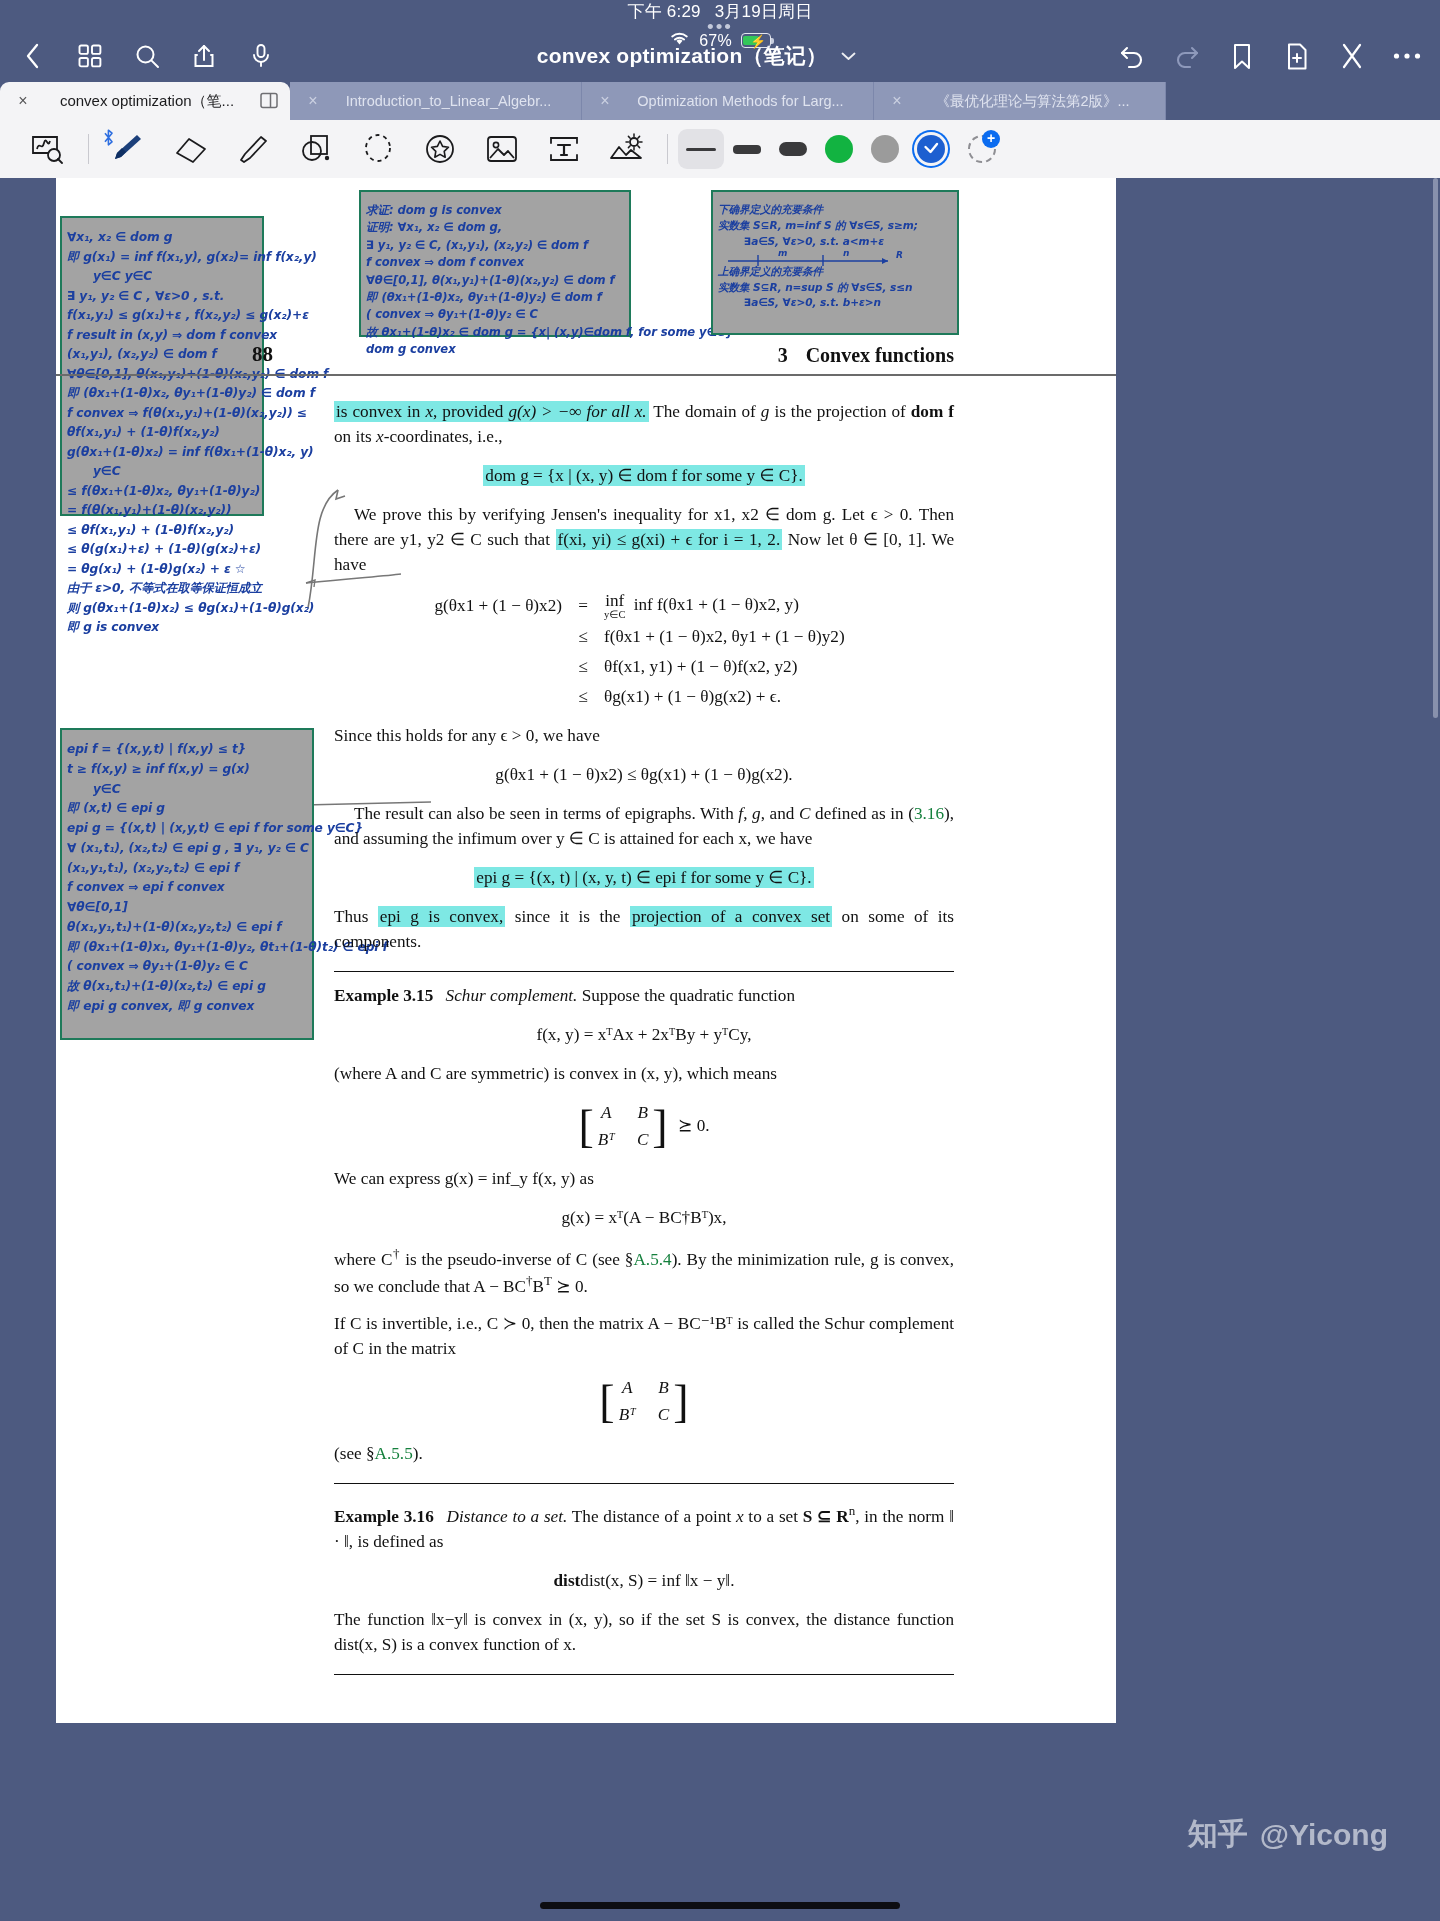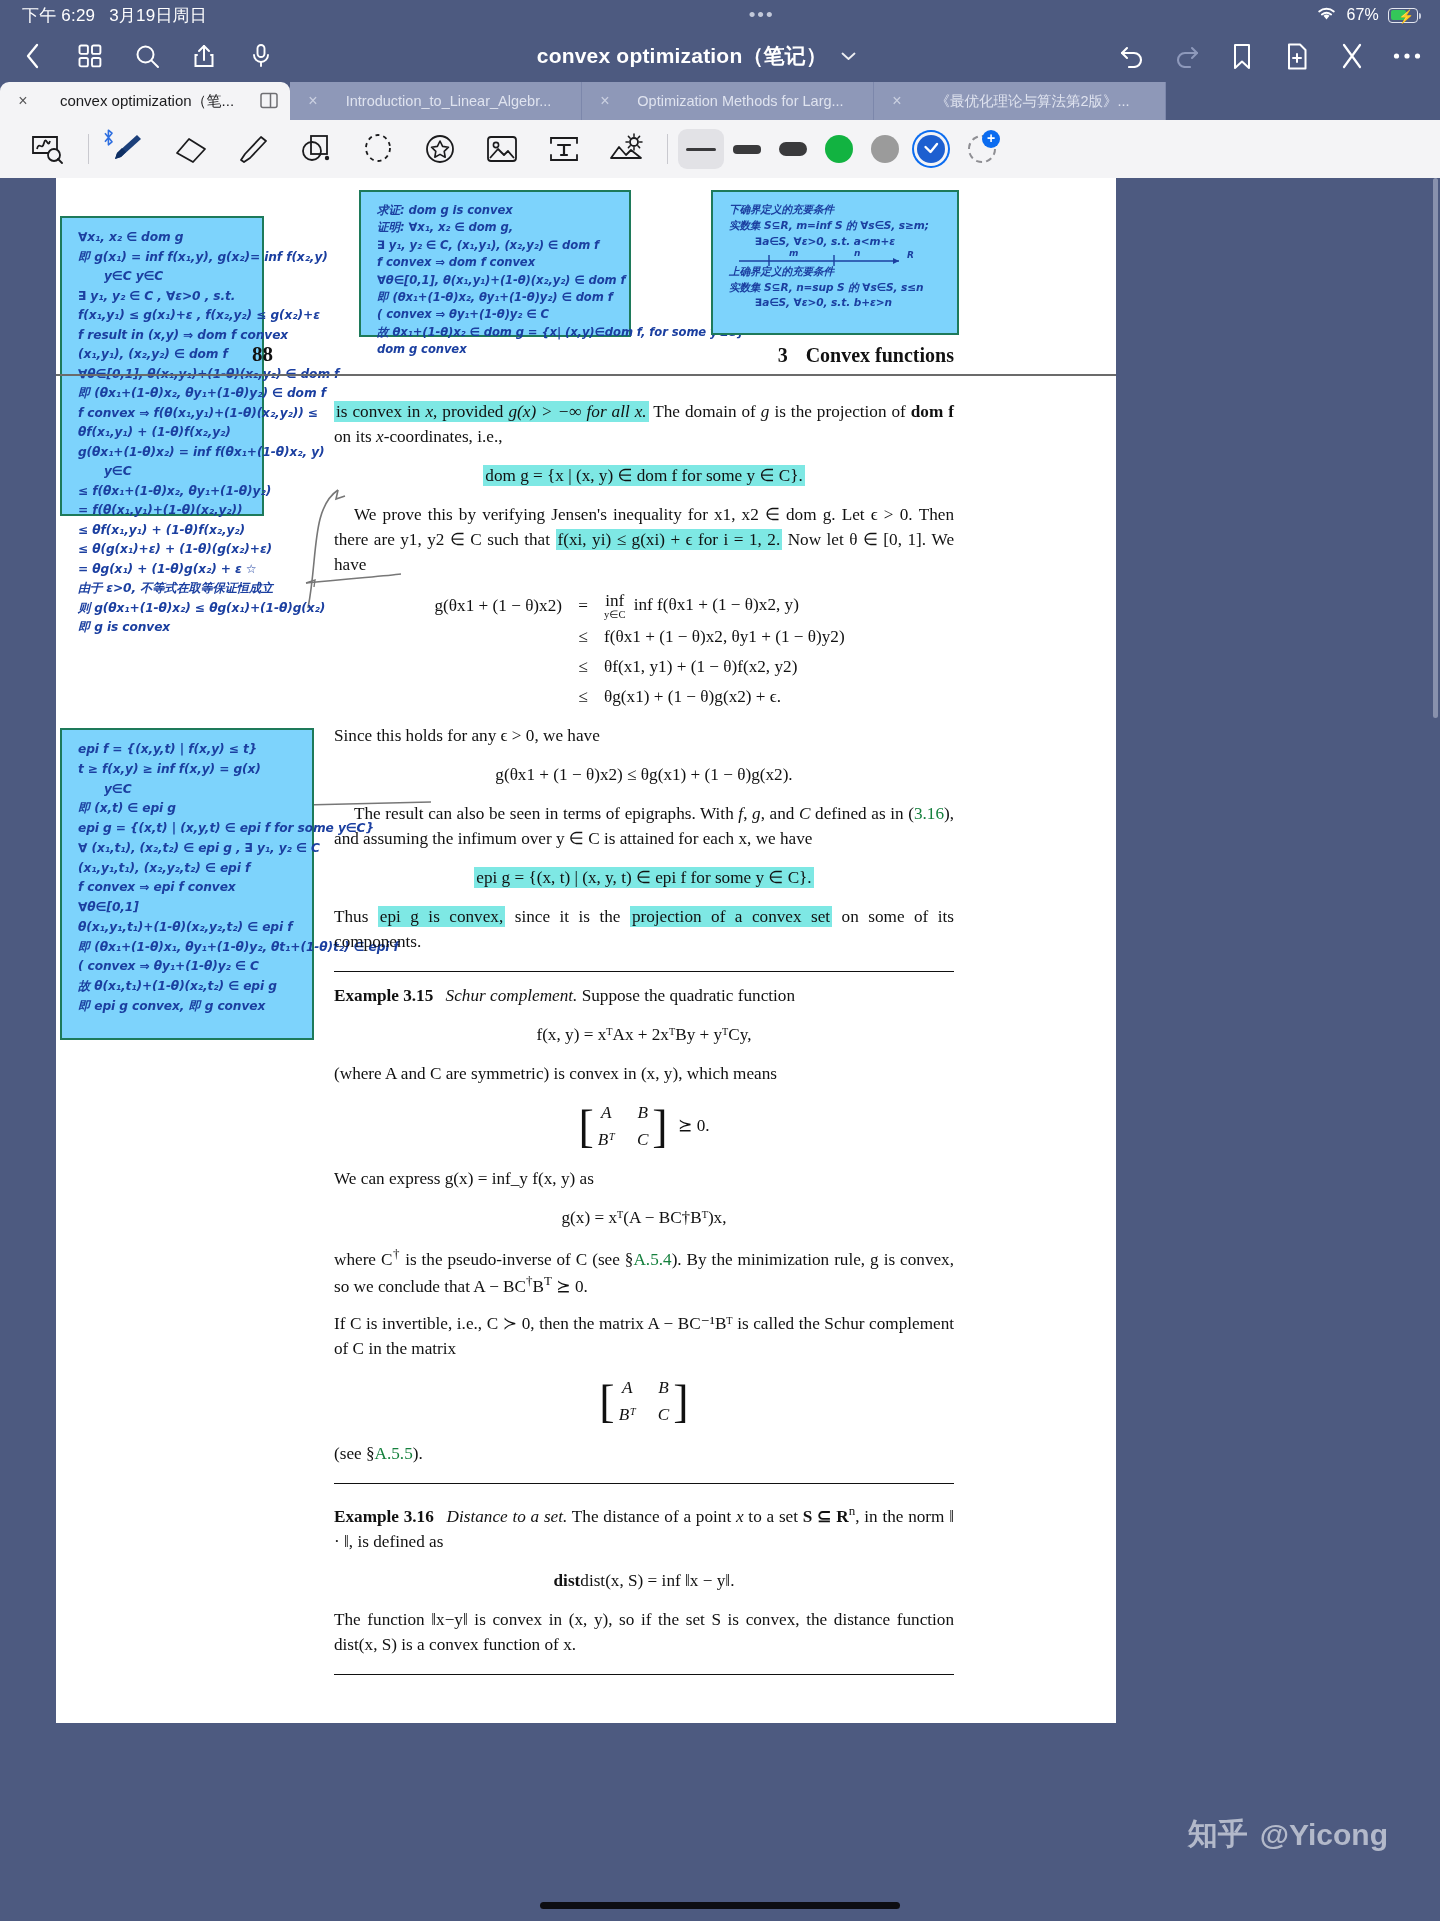--- a/index.html
+++ b/index.html
@@ -7,21 +7,21 @@
     width: 1440px; height: 1921px;
     font-family: "Liberation Sans", sans-serif;
     background: #4d5a80;
     overflow: hidden;
   }
   .app { position: relative; width: 1440px; height: 1921px; background: #4d5a80; }
 
   
   .statusbar {
     height: 30px; display: flex; align-items: center;
-    padding: 8px 22px; color: #ffffff; font-size: 17px; letter-spacing: .2px;
+    padding: 0 22px; color: #ffffff; font-size: 17px; letter-spacing: .2px; flex-direction: column;
   }
   .sb-left { display: flex; gap: 14px; align-items: center; }
   .sb-center { flex: 1; display: flex; justify-content: center; align-items: center; }
   .dots3 { letter-spacing: 2px; color: #c3c9da; font-size: 19px; line-height: 8px; }
   .sb-right { display: flex; gap: 9px; align-items: center; font-size: 16px; }
   .battery {
     width: 30px; height: 15px; border: 1.6px solid #e4e7f0; border-radius: 4px;
     position: relative; display: flex; align-items: center; padding: 1.6px;
   }
   .battery::after {
@@ -96,23 +96,23 @@
   
   .canvas { position: relative; width: 1440px; height: 1743px; background: #4d5a80; overflow: hidden; }
   .page {
     position: absolute; left: 56px; top: 0px; width: 1060px; height: 1545px;
     background: #ffffff;
   }
   .doc-body { position: absolute; inset: 0; }
 
   
   .note {
-    position: absolute; border: 2px solid #1e6b4f; background: #7dd3fc;
+    position: absolute; border: 2px solid #1e6b4f; background: #a3a3a3;
     color: #1b3fa0; font-family: "DejaVu Sans", sans-serif;
-    font-size: 13.3px; line-height: 1.55; padding: 10px 16px;
+    font-size: 13.3px; line-height: 1.55; padding: 10px 5px;
     font-style: italic; font-weight: bold; letter-spacing: -.1px;
   }
   .note.nb { color: #1b3fa0; }
   .note .ln { white-space: nowrap; }
   .note .ind { padding-left: 26px; }
 
   #note-left-top  { left: 4px;  top: 38px;  width: 204px; height: 300px; border-color:#1e7a5a; font-size: 12.2px; line-height:1.6; }
   #note-left-bot  { left: 4px;  top: 550px; width: 254px; height: 312px; border-color:#1e7a5a; font-size: 12.2px; line-height:1.62;}
   #note-top-mid   { left: 303px; top: 12px; width: 272px; height: 147px; border-color:#1e7a5a; font-size: 11.6px; line-height:1.5;}
   #note-top-right { left: 655px; top: 12px; width: 248px; height: 145px; border-color:#1e7a5a; font-size: 10.6px; line-height:1.5; color:#1b3fa0;}

